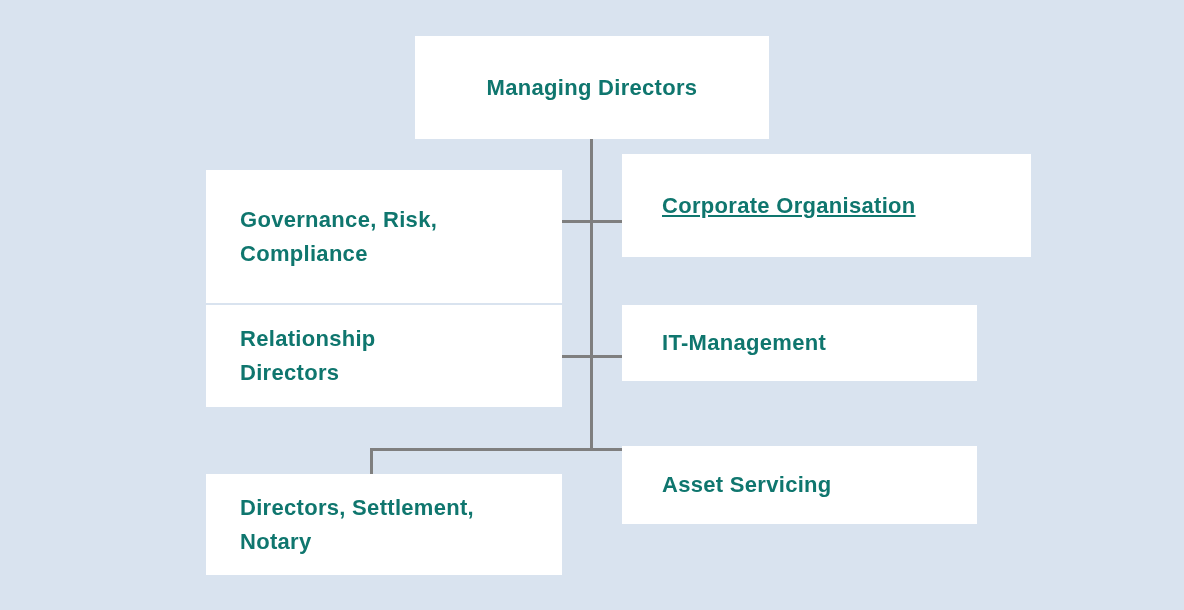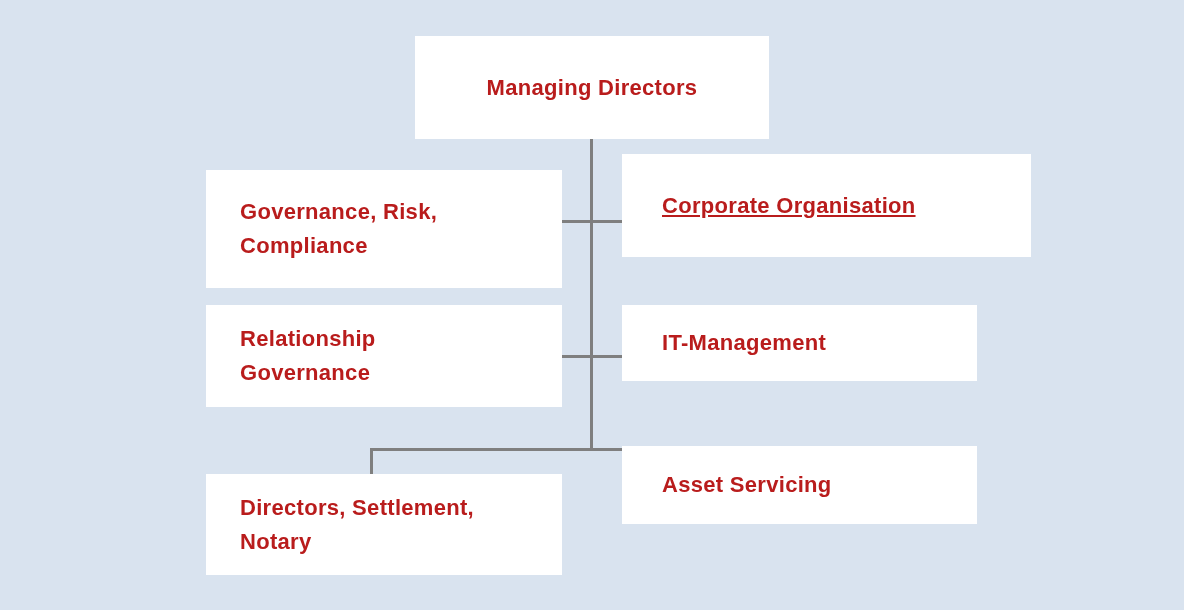--- a/index.html
+++ b/index.html
@@ -11,42 +11,42 @@
     position: relative;
     width: 1184px;
     height: 610px;
     background: #d9e3ef;
     font-family: "Liberation Sans", sans-serif;
     overflow: hidden;
   }
   .node {
     position: absolute;
     background: #ffffff;
-    color: #b91c1c;
+    color: #0f766e;
     font-size: 22px;
     font-weight: 700;
     letter-spacing: 0.3px;
     line-height: 34px;
     display: flex;
     align-items: center;
     box-sizing: border-box;
   }
   .node .label {
     white-space: pre-line;
   }
   .node.center {
     justify-content: center;
     text-align: center;
   }
   .node.leftcol  { padding-left: 34px; padding-right: 20px; }
   .node.rightcol { padding-left: 40px; padding-right: 20px; }
 
   
   .n-root { left: 415px; top: 36px;  width: 354px; height: 103px; }
-  .n-grc  { left: 206px; top: 170px; width: 356px; height: 118px; }
+  .n-grc  { left: 206px; top: 170px; width: 356px; height: 133px; }
   .n-corp { left: 622px; top: 154px; width: 409px; height: 103px; text-decoration: underline; }
   .n-rel  { left: 206px; top: 305px; width: 356px; height: 102px; }
   .n-it   { left: 622px; top: 305px; width: 355px; height: 76px; }
   .n-acc  { left: 206px; top: 474px; width: 356px; height: 101px; }
   .n-asset{ left: 622px; top: 446px; width: 355px; height: 78px; }
 
   
   .connector {
     position: absolute;
     background: #7f7f7f;
@@ -78,21 +78,21 @@
     <span class="label">Governance, Risk,
 Compliance</span>
   </div>
 
   <div class="node rightcol n-corp">
     <span class="label">Corporate Organisation</span>
   </div>
 
   <div class="node leftcol n-rel">
     <span class="label">Relationship
-Governance</span>
+Directors</span>
   </div>
 
   <div class="node rightcol n-it">
     <span class="label">IT-Management</span>
   </div>
 
   <div class="node leftcol n-acc">
     <span class="label">Directors, Settlement,
 Notary</span>
   </div>

